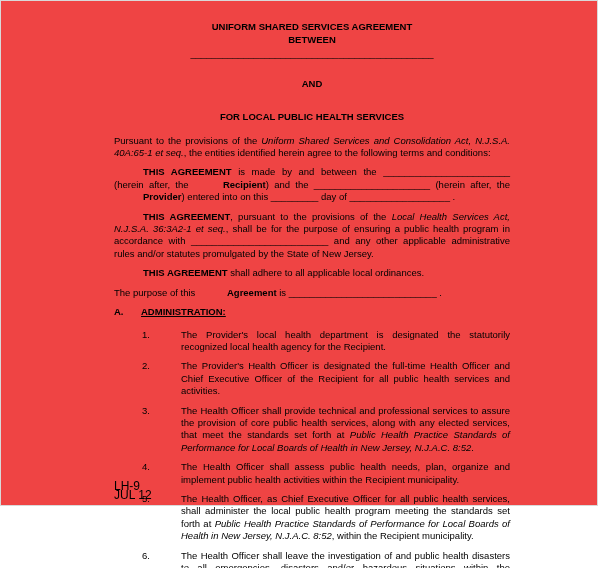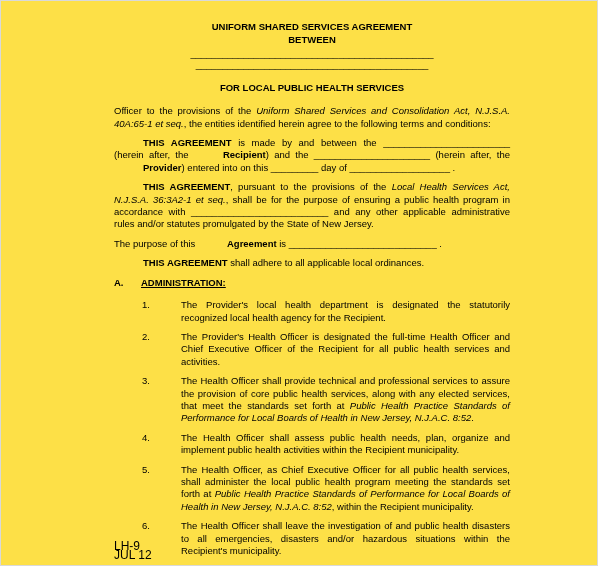--- a/index.html
+++ b/index.html
@@ -5,42 +5,42 @@
   html, body { margin: 0; padding: 0; }
   body {
     width: 600px; height: 568px;
     background: #ffffff;
     font-family: "Liberation Sans", sans-serif;
     color: #000;
     overflow: hidden;
   }
   .page {
     position: relative;
-    width: 598px; height: 566px;
-    background: #fde047;
+    width: 598px; height: 506px;
+    background: #ef4444;
     border: 1px solid #d9d9d9;
     box-sizing: border-box;
   }
   .doc {
     position: absolute;
     left: 113px; top: 20px;
     width: 396px;
     font-size: 9.5px;
     line-height: 12.4px;
   }
   .doc-header { text-align: center; font-weight: bold; margin-bottom: 11px; }
   .title { margin-bottom: 1px; }
   .blank-line {
     font-weight: normal;
     line-height: 11px;
-    margin-bottom: 0;
+    margin-bottom: 19px;
     letter-spacing: 0;
     white-space: nowrap;
   }
-  .subtitle { margin-top: 12px; }
+  .subtitle { margin-top: 21px; }
   .para { margin: 0 0 7px 0; text-align: justify; }
   .seg-b { font-weight: bold; margin-left: 29px; }
   .seg-i { font-style: italic; }
   .sec-head { display: flex; margin: 5px 0 10px 0; }
   .sec-label { width: 27px; flex: none; font-weight: bold; }
   .sec-title { font-weight: bold; text-decoration: underline; }
   .list { margin-left: 28px; }
   .list-item { display: flex; margin-bottom: 7px; }
   .num { width: 27px; flex: none; }
   .item-text { flex: 1; text-align: justify; margin-left: 12px; }
@@ -54,29 +54,29 @@
 </head>
 <body>
 
 <div class="page">
   <div class="doc">
 
     <div class="doc-header">
       <div class="title">UNIFORM SHARED SERVICES AGREEMENT</div>
       <div class="title">BETWEEN</div>
       <div class="blank-line">______________________________________________</div>
-      <div class="blank-line">____________________________________________</div>
+      <div class="title">AND</div>
       <div class="subtitle">FOR LOCAL PUBLIC HEALTH SERVICES</div>
     </div>
 
-    <p class="para"><span>Officer to the provisions of the </span><span class="seg-i">Uniform Shared Services and Consolidation Act, N.J.S.A. 40A:65-1 et seq.</span><span>, the entities identified herein agree to the following terms and conditions:</span></p>
+    <p class="para"><span>Pursuant to the provisions of the </span><span class="seg-i">Uniform Shared Services and Consolidation Act, N.J.S.A. 40A:65-1 et seq.</span><span>, the entities identified herein agree to the following terms and conditions:</span></p>
     <p class="para"><span class="seg-b">THIS AGREEMENT</span><span> is made by and between the </span><span>________________________</span><span> (herein after, the </span><span class="seg-b">Recipient</span><span>) and the </span><span>______________________</span><span> (herein after, the </span><span class="seg-b">Provider</span><span>) entered into on this </span><span>_________</span><span> day of </span><span>___________________</span><span> .</span></p>
     <p class="para"><span class="seg-b">THIS AGREEMENT</span><span>, pursuant to the provisions of the </span><span class="seg-i">Local Health Services Act, N.J.S.A. 36:3A2-1 et seq.</span><span>, shall be for the purpose of ensuring a public health program in accordance with </span><span>__________________________</span><span> and any other applicable administrative rules and/or statutes promulgated by the State of New Jersey.</span></p>
+    <p class="para"><span class="seg-b">THIS AGREEMENT</span><span> shall adhere to all applicable local ordinances.</span></p>
     <p class="para"><span>The purpose of this </span><span class="seg-b">Agreement</span><span> is </span><span>____________________________</span><span> .</span></p>
-    <p class="para"><span class="seg-b">THIS AGREEMENT</span><span> shall adhere to all applicable local ordinances.</span></p>
 
     <div class="sec-head">
       <span class="sec-label">A.</span>
       <span class="sec-title">ADMINISTRATION:</span>
     </div>
 
     <div class="list">
       <div class="list-item">
         <span class="num">1.</span>
         <div class="item-text"><span>The Provider's local health department is designated the statutorily recognized local health agency for the Recipient.</span></div>

